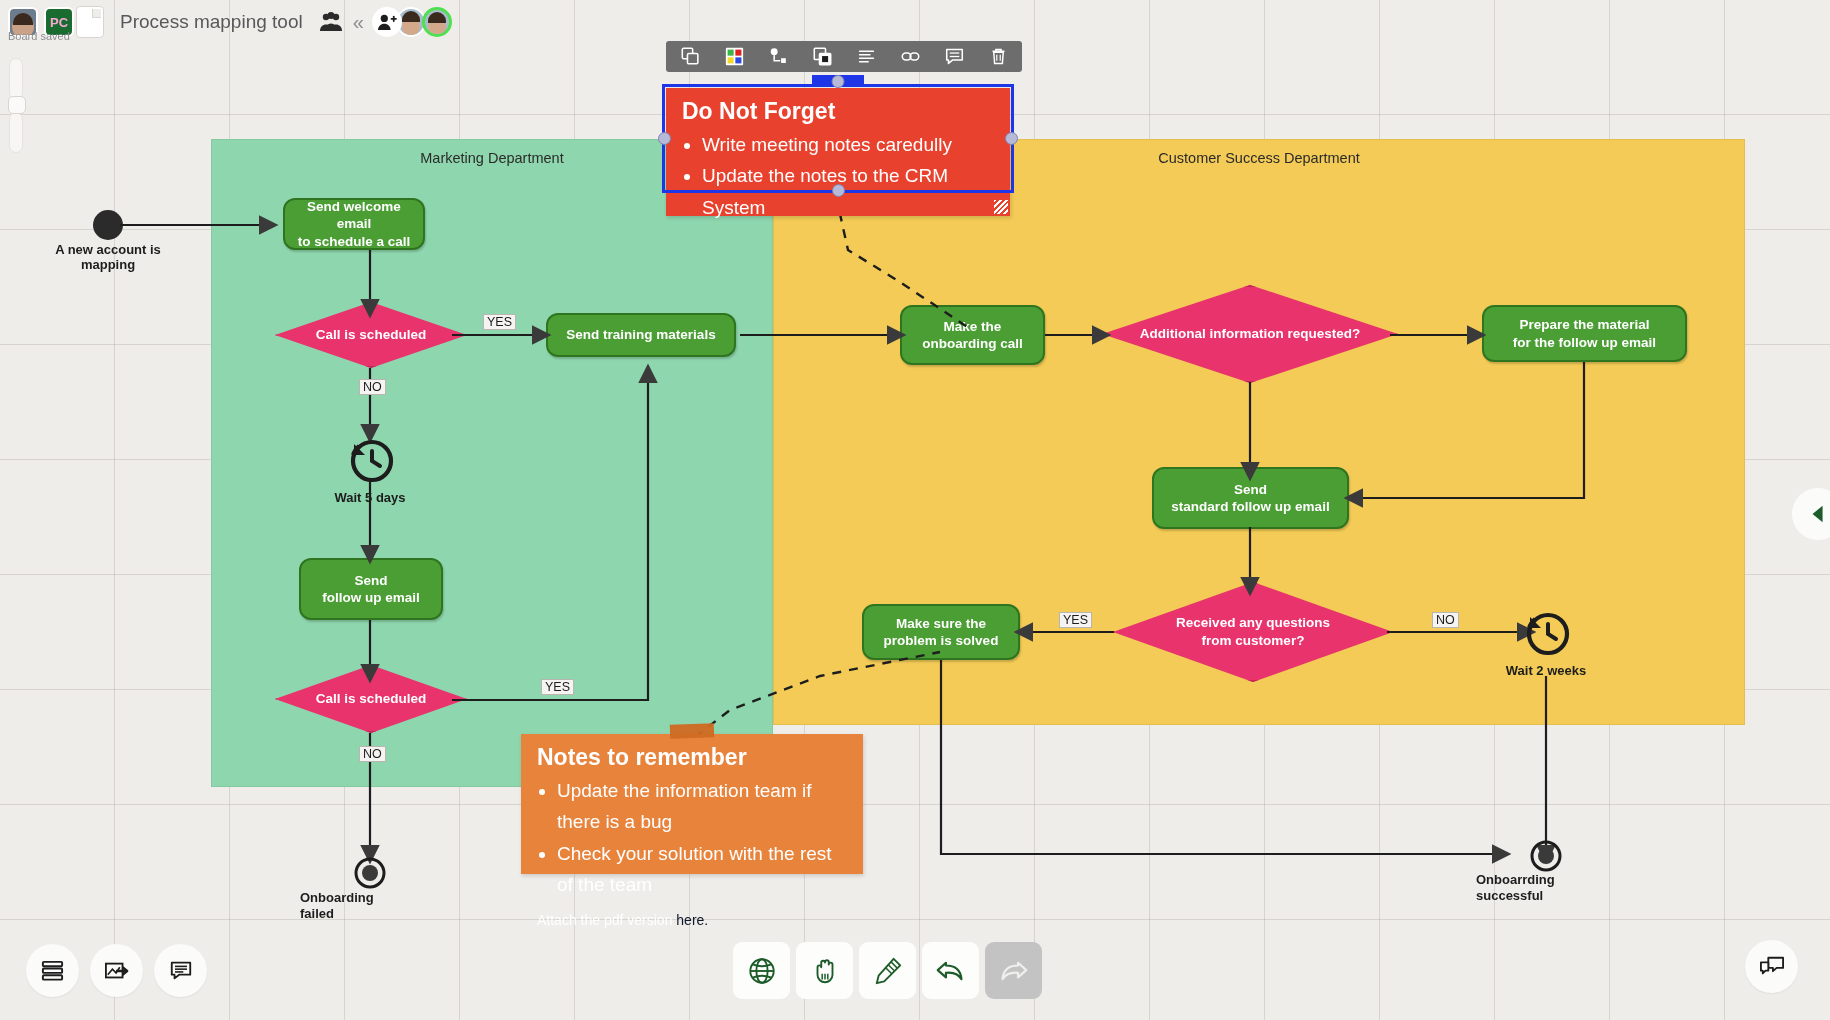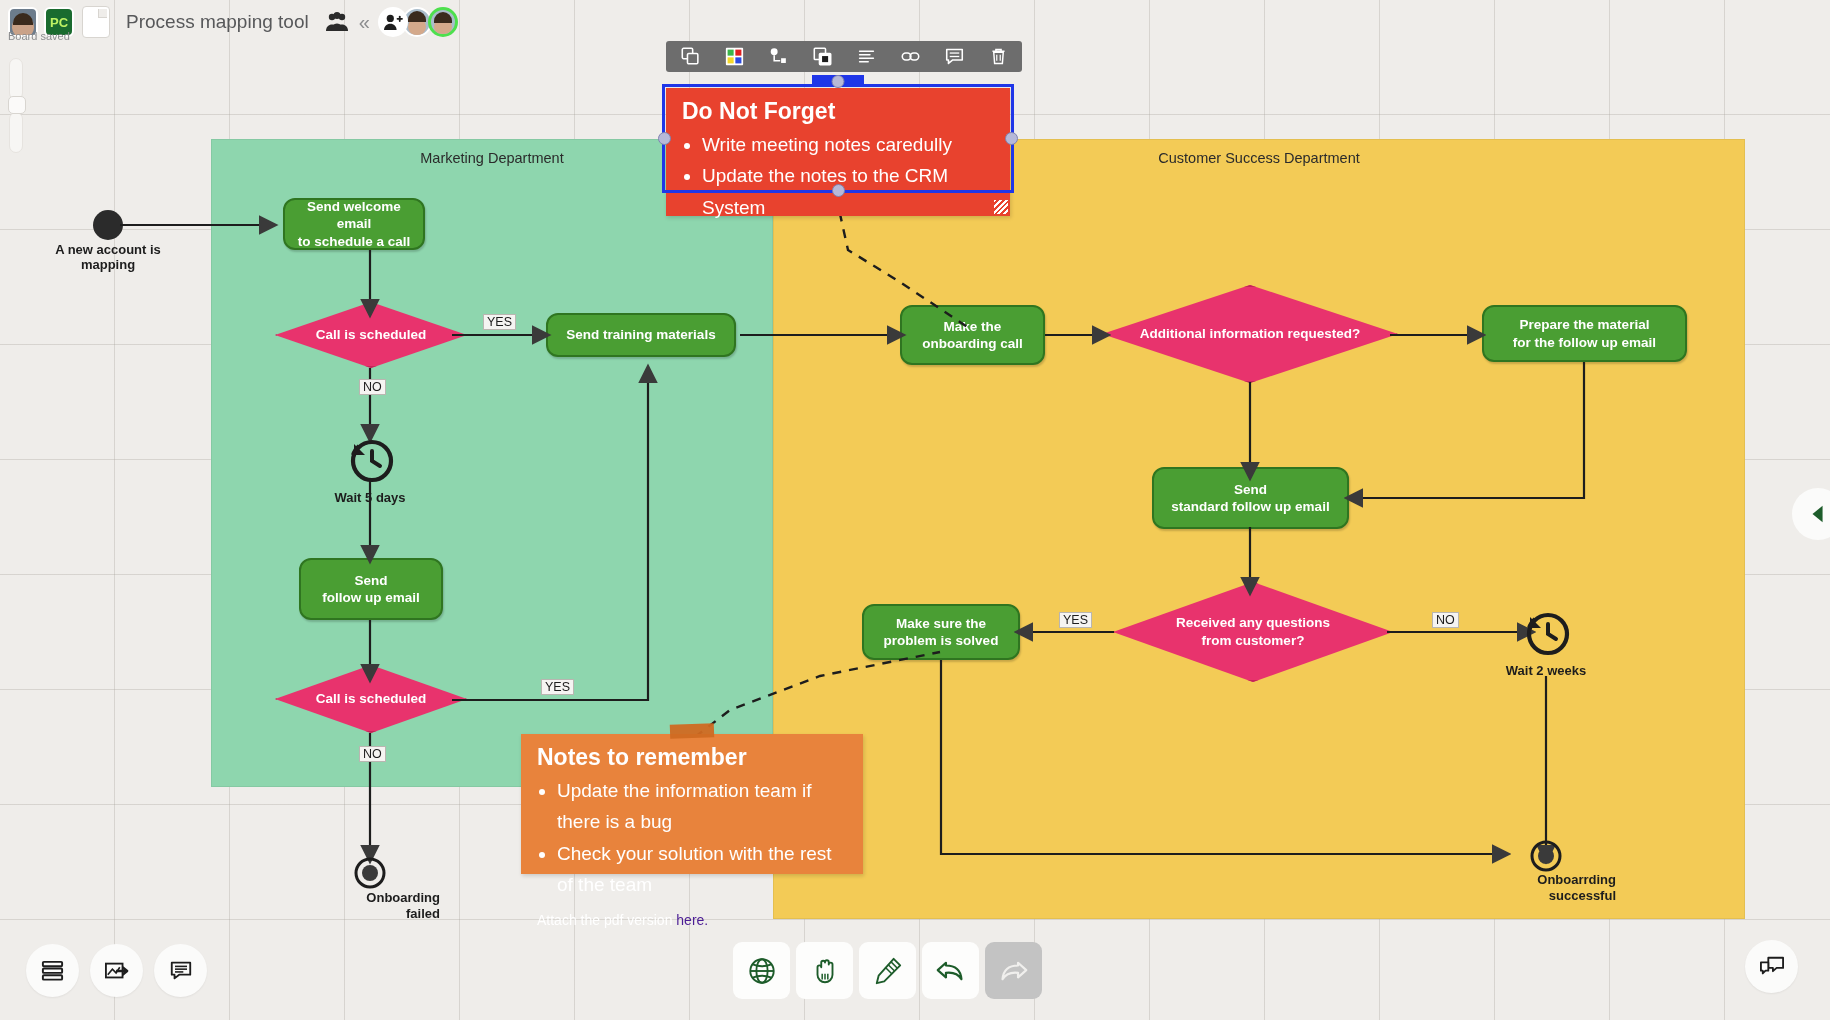--- a/index.html
+++ b/index.html
@@ -31,22 +31,22 @@
   }
   .hdr-avatar .face {
     position:absolute; left:50%; top:62%; width:22px; height:22px;
     border-radius:50%; background:#caa288; transform:translate(-50%,-40%);
   }
   .hdr-avatar .hair {
     position:absolute; left:50%; top:14%; width:20px; height:12px;
     border-radius:10px 10px 0 0; background:#3a2a1d; transform:translateX(-50%);
   }
   .hdr-badge {
-    width: 30px; height: 30px; border-radius: 6px; margin-right: 8px;
-    background: #1a6b2f; color: #bef264; font-size: 13px; font-weight: bold;
+    width: 30px; height: 30px; border-radius: 6px; margin-right: 2px;
+    background: #1a6b2f; color: #f9a8d4; font-size: 13px; font-weight: bold;
     display: flex; align-items: center; justify-content: center; flex: none;
     border: 2px solid #fff;
   }
   .hdr-page {
     width: 28px; height: 32px; border-radius: 4px; margin-right: 16px;
     background: #fff; border: 1px solid #d8d5d0; flex: none; position: relative;
   }
   .hdr-page:after {
     content:""; position:absolute; right:2px; top:2px; width:8px; height:8px;
     background: #efedea; border-left:1px solid #d8d5d0; border-bottom:1px solid #d8d5d0;
@@ -128,36 +128,36 @@
   }
   .decision .dtxt { position:relative; z-index:2; line-height:1.3; padding:0 6px; }
 
   .edge-label {
     position:absolute; background:#f5f4f2; border:1px solid #b9b6b1;
     font-size:12.5px; color:#1d1d1d; padding:0 3px; line-height:14px; height:16px;
     z-index:12;
   }
   .term-text {
     position:absolute; font-size:13px; font-weight:bold; color:#1d1d1d;
-    text-align:right; line-height:1.25;
+    text-align:left; line-height:1.25;
   }
   .plain-text {
     position:absolute; font-size:13px; font-weight:bold; color:#1d1d1d; text-align:center;
   }
   svg.lines { position:absolute; left:0; top:0; width:1830px; height:1020px; z-index:5; pointer-events:none; }
 
   
   .sticky {
     position:absolute; color:#fff; z-index:40; box-shadow: 1px 2px 4px rgba(0,0,0,0.15);
   }
   .sticky h3 { margin:0; padding: 10px 0 4px 16px; font-size:23px; font-weight:bold; }
   .sticky ul { margin:0; padding: 0 14px 0 36px; list-style: disc; }
   .sticky li { font-size:19px; line-height:1.65; }
   .sticky .foot { padding: 12px 14px 10px 16px; font-size:14px; }
-  .sticky .foot a { color:#4c1d95; text-decoration:none; }
+  .sticky .foot a { color:#0f172a; text-decoration:none; }
 
   .sticky-red { background:#e8422e; left:666px; top:88px; width:344px; height:128px; }
   .sticky-orange { background:#e8833c; left:521px; top:734px; width:342px; height:140px; }
   .tape {
     position:absolute; left:50%; top:-10px; transform:translateX(-50%) rotate(-2deg);
     width:44px; height:14px; background:#d06a22; opacity:0.95;
   }
   
   .sel-frame {
     position:absolute; left:662px; top:84px; width:352px; height:109px;
@@ -244,21 +244,21 @@
 
   <div class="zoom-slider">
     <div class="track-top"></div>
     <div class="track-bot"></div>
     <div class="thumb"></div>
   </div>
 
   <div class="lane lane-marketing" style="left:211px; top:139px; width:562px; height:648px;">
     <div class="lane-title">Marketing Department</div>
   </div>
-  <div class="lane lane-success" style="left:773px; top:139px; width:972px; height:780px;padding-left:27px;">
+  <div class="lane lane-success" style="left:773px; top:139px; width:972px; height:586px;padding-left:27px;">
     <div class="lane-title">Customer Success Department</div>
   </div>
 
   <svg class="lines">
     <defs>
       <marker id="arw" markerWidth="9" markerHeight="9" refX="1.5" refY="4.5" orient="auto">
         <path d="M0,0 L9,4.5 L0,9 z" fill="#3a3a3a"></path>
       </marker>
     </defs>
     <g stroke="#1d1d1d" stroke-width="2.2" fill="none">

